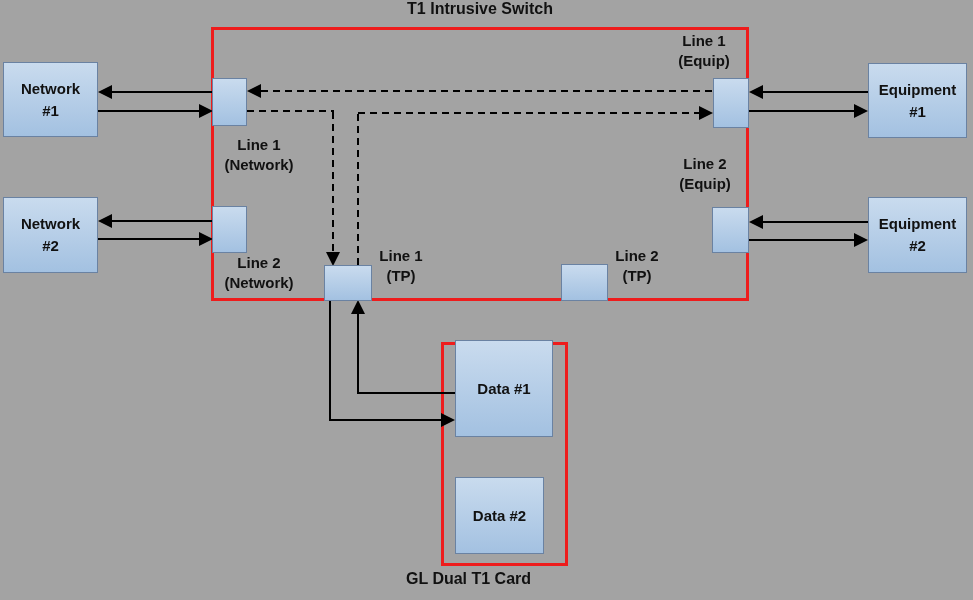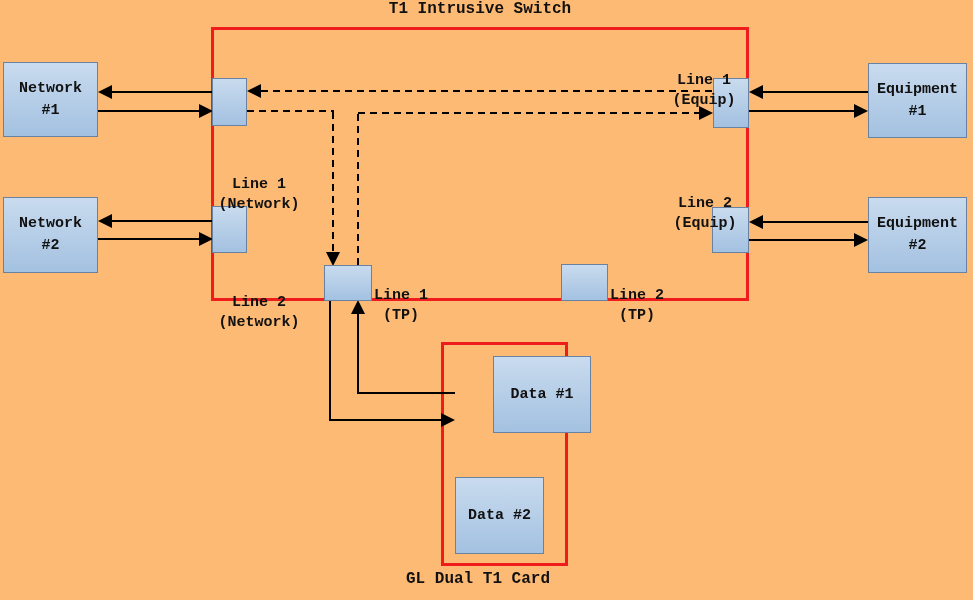--- a/index.html
+++ b/index.html
@@ -1,39 +1,39 @@
 <!DOCTYPE html>
 <html style="--frame-red: #ee1c1c; --node-fill-top: #c9dbee; --node-fill-bottom: #a3c1e1; --node-border: #6a82a2; --line-black: #000000;"><head>
 <meta charset="utf-8">
 <style>
   html,body { margin:0; padding:0; background:#ffffff; }
   #stage {
-    position:relative; width:973px; height:600px; background:#fdba74;
-    font-family:Liberation Mono, monospace; color:#111111; overflow:hidden;
+    position:relative; width:973px; height:600px; background:#a3a3a3;
+    font-family:Liberation Sans, sans-serif; color:#111111; overflow:hidden;
   }
   .frame {
     position:absolute; border:3px solid var(--frame-red,#ee1c1c); background:transparent;
     box-sizing:border-box;
   }
   .node {
     position:absolute; box-sizing:border-box;
     background:linear-gradient(180deg, var(--node-fill-top,#c9dbee) 0%, var(--node-fill-bottom,#a3c1e1) 100%);
     border:1px solid var(--node-border,#6a82a2);
     display:flex; align-items:center; justify-content:center;
     text-align:center; font-weight:bold; font-size:15px; line-height:1.45;
     white-space:pre-line;
   }
   .port {
     position:absolute; box-sizing:border-box;
     background:linear-gradient(180deg, var(--node-fill-top,#c9dbee) 0%, var(--node-fill-bottom,#a3c1e1) 100%);
     border:1px solid var(--node-border,#6a82a2);
   }
   .plabel {
     position:absolute; font-weight:bold; font-size:15px; line-height:1.35;
-    text-align:center; white-space:pre-line;margin-top:40px;
+    text-align:center; white-space:pre-line;
   }
   .title {
     position:absolute; left:211px; top:0px; width:538px; text-align:center;
     font-weight:bold; font-size:16px;
   }
   .cardlabel {
     position:absolute; left:406px; top:570px; width:190px; 
     font-weight:bold; font-size:16px;
   }
   .hline { position:absolute; height:2px; background:var(--line-black,#000); }
@@ -98,21 +98,21 @@
   <div class="tri u" style="left:351px; top:300px;"></div>
 
   <div class="node" style="left:3px;   top:62px;  width:95px; height:75px;">Network
 #1</div>
   <div class="node" style="left:3px;   top:197px; width:95px; height:76px;">Network
 #2</div>
   <div class="node" style="left:868px; top:63px;  width:99px; height:75px;">Equipment
 #1</div>
   <div class="node" style="left:868px; top:197px; width:99px; height:76px;">Equipment
 #2</div>
-  <div class="node" style="left:455px; top:356px; width:98px; height:77px;margin-left:38px;">Data #1</div>
+  <div class="node" style="left:455px; top:340px; width:98px; height:97px;">Data #1</div>
   <div class="node" style="left:455px; top:477px; width:89px; height:77px;">Data #2</div>
 
   <div class="port" style="left:212px; top:78px;  width:35px; height:48px;"></div>
   <div class="port" style="left:212px; top:206px; width:35px; height:47px;"></div>
   <div class="port" style="left:713px; top:78px;  width:36px; height:50px;"></div>
   <div class="port" style="left:712px; top:207px; width:37px; height:46px;"></div>
   <div class="port" style="left:324px; top:265px; width:48px; height:36px;"></div>
   <div class="port" style="left:561px; top:264px; width:47px; height:37px;"></div>
 
   <div class="plabel" style="left:199px; top:135px; width:120px;">Line 1

